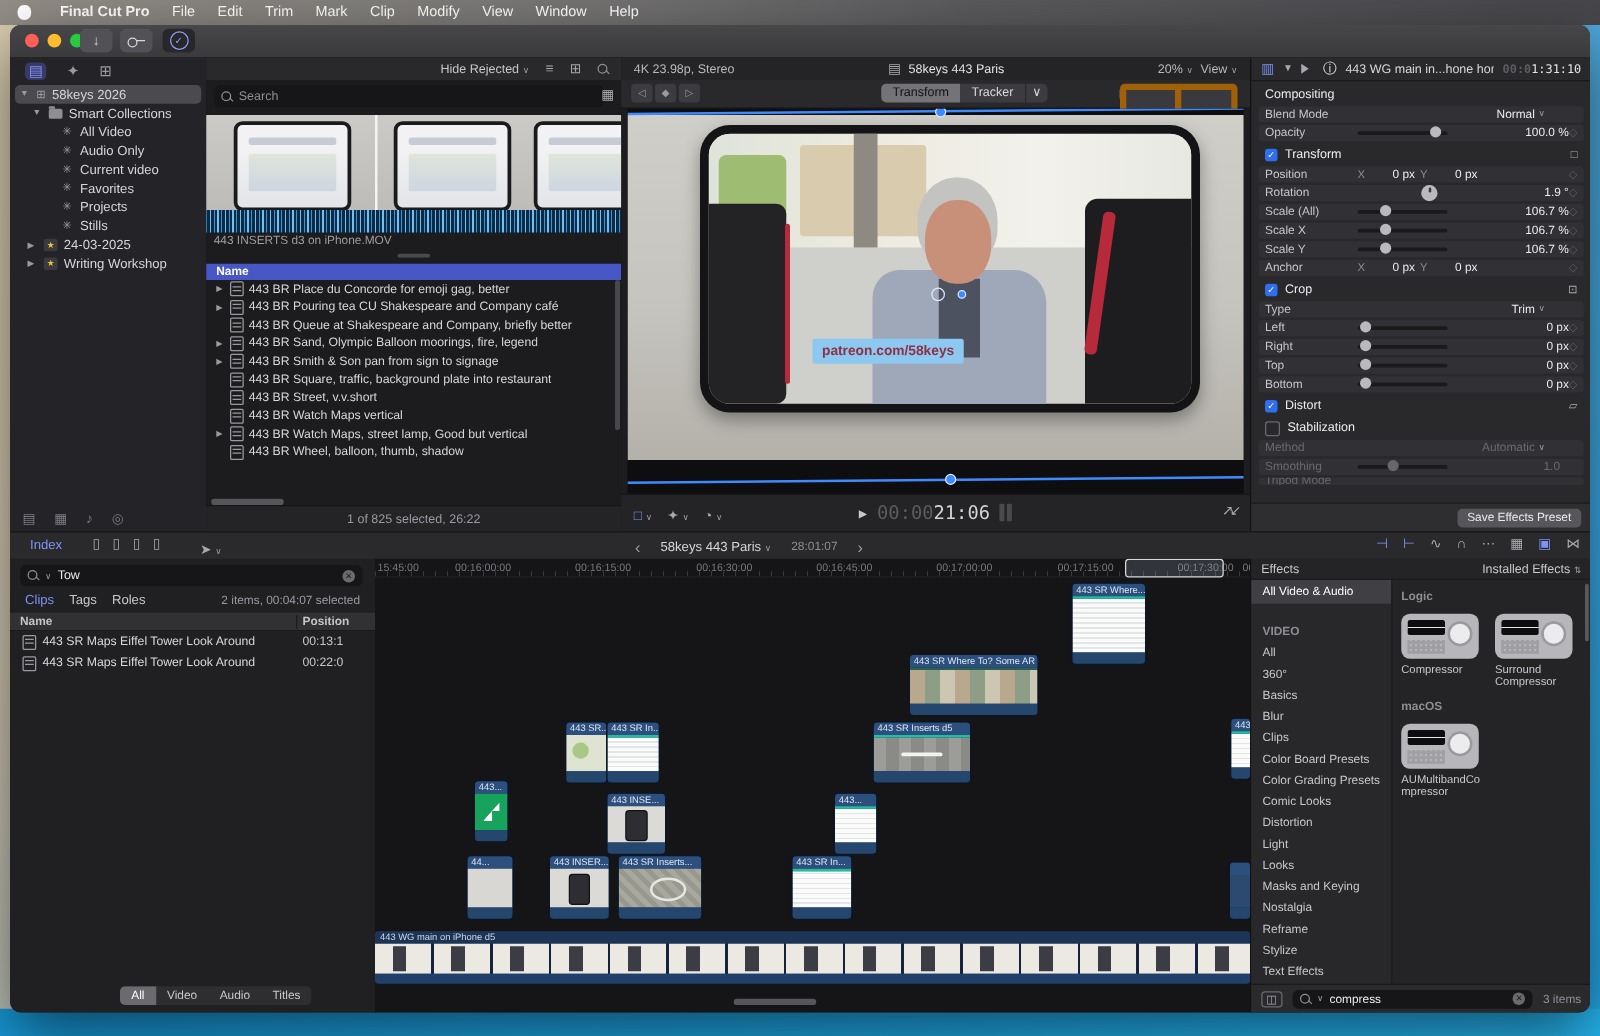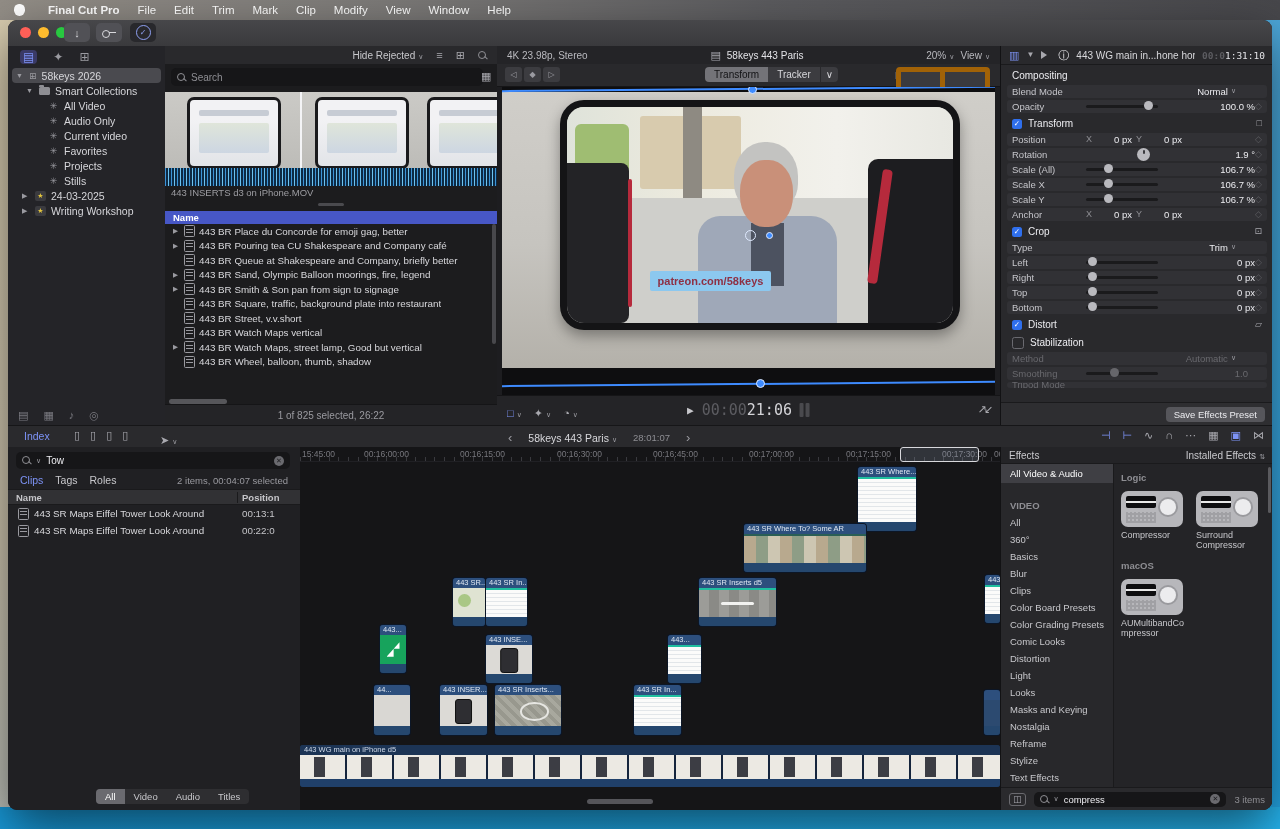--- a/index.html
+++ b/index.html
@@ -768,21 +768,21 @@
         <span class="rlabel" style="left: 694px;">00:1</span>
       </div>
     <div class="range"></div>
     <div>
 
     <div class="tclip k-sheet" style="left: 558px; top: 20px; width: 58px; height: 64px;">
           <div class="hd">443 SR Where...</div>
           <div class="th"></div>
           <div class="bb"></div>
         </div>
-        <div class="tclip k-streetstrip" style="left: 444px; top: 77px; width: 122px; height: 48px;">
+        <div class="tclip k-streetstrip" style="left: 428px; top: 77px; width: 102px; height: 48px;">
           <div class="hd">443 SR Where To? Some AR</div>
           <div class="th"></div>
           <div class="bb"></div>
         </div>
         <div class="tclip k-graystrip" style="left: 399px; top: 131px; width: 77px; height: 48px;">
           <div class="hd">443 SR Inserts d5</div>
           <div class="th"></div>
           <div class="bb"></div>
         </div>
         <div class="tclip k-map" style="left: 153px; top: 131px; width: 32px; height: 48px;">

